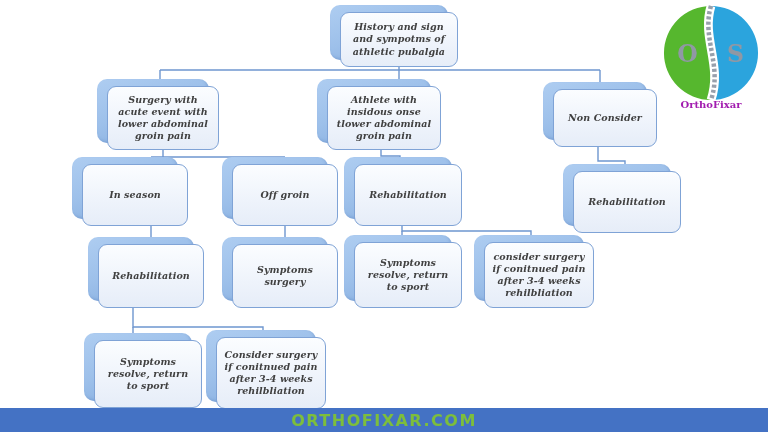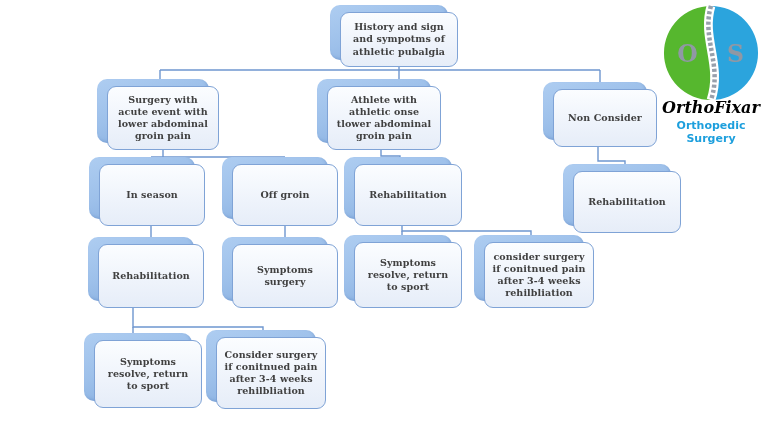--- a/index.html
+++ b/index.html
@@ -21,27 +21,28 @@
   .node .front{
     position:absolute;left:10px;top:7px;width:100%;height:100%;
     border-radius:9px;border:1.4px solid #7fa3d6;box-sizing:border-box;
     background:linear-gradient(180deg,#fbfdff 0%,#eef3fb 60%,#e6edf8 100%);
     display:flex;align-items:center;justify-content:center;
     padding:3px 6px;text-align:center;
   }
   .node .front span{
     font-size:9.5px;line-height:1.28;font-weight:bold;color:#404040;
     letter-spacing:.1px;
+    font-style:italic;
   }
 
   
   #logo{position:absolute;left:654px;top:4px;width:114px;z-index:2;text-align:center;}
   #logo svg{display:block;margin:0 auto;}
-  .brand{font-family:"DejaVu Serif",serif;font-style:italic;font-weight:bold;
-         font-size:16px;color:#000000;line-height:1.05;margin-top:-2px;}
+  .brand{font-family:"DejaVu Serif",serif;font-weight:bold;
+         font-size:10px;color:#a21caf;line-height:1.05;margin-top:-2px;}
   .brand-sub{font-family:"DejaVu Sans",sans-serif;font-weight:bold;
          font-size:11px;color:#1d9fdd;line-height:1.2;margin-top:2px;}
 
   
   #footer-bar{position:absolute;left:0;top:408px;width:768px;height:24px;
     background:#4472c4;z-index:3;display:flex;align-items:center;justify-content:center;}
   #footer-bar span{font-family:"DejaVu Sans",sans-serif;font-size:16px;
     font-weight:bold;color:#7dbe3c;letter-spacing:1.5px;}
 </style>
 </head>
@@ -79,30 +80,30 @@
       </div>
       <div class="node" style="left: 97px; top: 79px; width: 112px; height: 64px;">
         <div class="back"></div>
         <div class="front">
           <span>Surgery with acute event with lower abdominal groin pain</span>
         </div>
       </div>
       <div class="node" style="left: 317px; top: 79px; width: 114px; height: 64px;">
         <div class="back"></div>
         <div class="front">
-          <span>Athlete with athletic onse tlower abdominal groin pain</span>
+          <span>Athlete with insidous onse tlower abdominal groin pain</span>
         </div>
       </div>
       <div class="node" style="left: 543px; top: 82px; width: 104px; height: 58px;">
         <div class="back"></div>
         <div class="front">
           <span>Non Consider</span>
         </div>
       </div>
-      <div class="node" style="left: 89px; top: 157px; width: 106px; height: 62px;">
+      <div class="node" style="left: 72px; top: 157px; width: 106px; height: 62px;">
         <div class="back"></div>
         <div class="front">
           <span>In season</span>
         </div>
       </div>
       <div class="node" style="left: 222px; top: 157px; width: 106px; height: 62px;">
         <div class="back"></div>
         <div class="front">
           <span>Off groin</span>
         </div>
@@ -160,17 +161,19 @@
   <div id="logo">
     <svg width="98" height="98" viewBox="0 0 100 100">
       <path d="M50,2 A48,48 0 0 0 50,98 C62,62 40,35 50,2 Z" fill="#56b72e"></path>
       <path d="M50,2 A48,48 0 0 1 50,98 C62,62 40,35 50,2 Z" fill="#2ba4dd"></path>
       <path d="M50,2 C40,35 62,62 50,98" fill="none" stroke="#ffffff" stroke-width="9"></path>
       <path d="M50,2 C40,35 62,62 50,98" fill="none" stroke="#98a0ac" stroke-width="4.6" stroke-dasharray="3.2 2.2"></path>
       <text x="26" y="59" font-family="DejaVu Serif, serif" font-size="24" font-weight="bold" fill="#9098a4" text-anchor="middle">O</text>
       <text x="75" y="59" font-family="DejaVu Serif, serif" font-size="24" font-weight="bold" fill="#9098a4" text-anchor="middle">S</text>
     </svg>
     <div class="brand">OrthoFixar</div>
-    <div class="brand-sub">Orthopedic Surgery</div>
   </div>
 
+  <div id="footer-bar">
+    <span>ORTHOFIXAR.COM</span>
+  </div>
 
 </div>
 
 </body></html>

